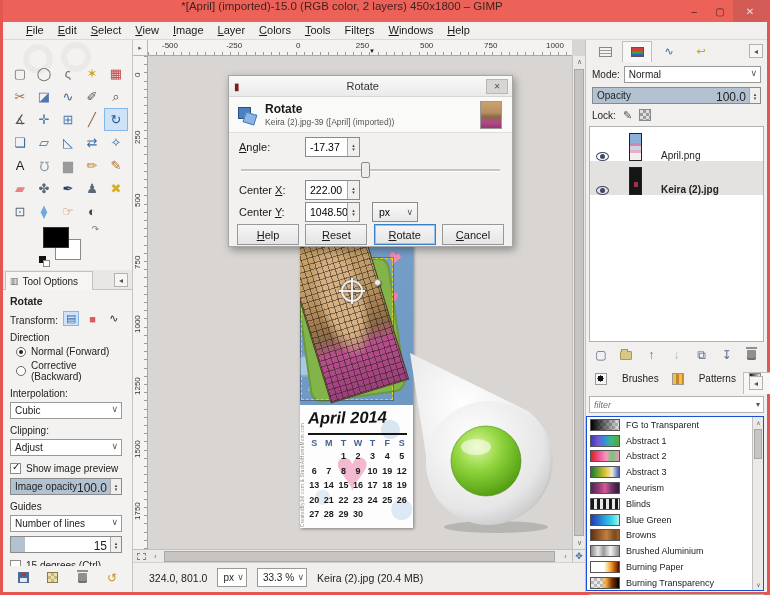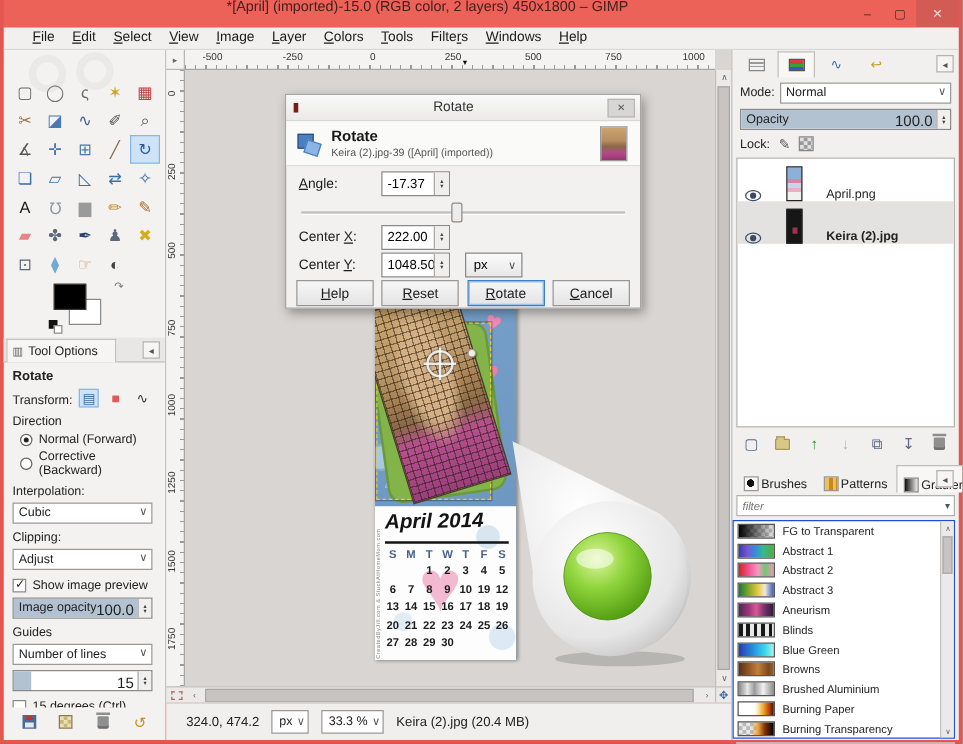--- a/index.html
+++ b/index.html
@@ -145,21 +145,21 @@
 .lrow{height:34px;display:flex;align-items:flex-end;gap:6px;padding-left:6px}
 .lrow.active{background:#e3e2e1;font-weight:bold}
 .lrow .lname{font-size:10px}
 .lthumbwrap{width:40px;display:flex;justify-content:center}
 .thumb-april{width:13px;height:28px;border:1px solid #222;background:linear-gradient(180deg,#8cb0d8 0 35%,#d884a8 35% 48%,#c6d6e6 48% 62%,#e8b0c4 62% 75%,#f0f0ee 75%)}
 .thumb-keira{width:13px;height:28px;border:1px solid #222;background:#161616;position:relative}
 .thumb-keira::after{content:"";position:absolute;left:4px;top:14px;width:4px;height:5px;background:#a03050}
 .lbtnrow{position:absolute;left:5px;top:306px;right:5px;height:18px;display:flex;justify-content:space-between;align-items:center}
 .lbtn{width:20px;height:17px;display:flex;align-items:center;justify-content:center;font-size:12px}
 .ntabs{position:absolute;left:3px;top:332px;height:22px;display:flex;gap:1px}
-.ntab{height:22px;display:flex;align-items:flex-end;gap:2px;padding:0 5px;border:1px solid transparent;font-size:10px}
+.ntab{height:22px;display:flex;align-items:flex-start;gap:15px;padding:0 5px;border:1px solid transparent;font-size:10px}
 .ntab.active{background:#f8f7f6;border:1px solid #c0beba;border-bottom:none}
 .filterrow{position:absolute;left:3px;top:356px;right:3px;height:17px;border:1px solid #b4b2b0;background:#fff;display:flex;align-items:center;position:absolute}
 .filterrow input{flex:1;border:none;outline:none;font-size:9px;font-style:italic;color:#333;padding:0 4px;font-family:"Liberation Sans",sans-serif;background:transparent}
 .filterrow::after{content:"▾";font-size:8px;color:#555;padding-right:3px}
 .gradlist{position:absolute;left:0;top:376px;right:3px;height:175px;background:#fff;border:1px solid #1d4ed8;overflow:hidden}
 .grow{height:15.8px;display:flex;align-items:center;gap:6px;padding-left:3px}
 .gsw{width:30px;height:12px;border:1px solid #555;flex:none}
 .gname{font-size:9px;white-space:nowrap}
 .gscroll{position:absolute;right:0;top:0;bottom:0;width:11px;background:#eceae8;border-left:1px solid #c2c0be;font-size:6px;color:#666}
 .gthumb{position:absolute;left:1px;right:1px;top:12px;height:30px;background:#c7c4c1;border:1px solid #aaa7a4}
@@ -552,21 +552,21 @@
       <span style="width:13px;text-align:center">‹</span>
       <span class="htrack">
           <span class="hthumb"></span>
         </span>
       <span style="width:13px;text-align:center">›</span>
     </div>
     <div class="navbtn">✥</div>
   </div>
 
   <div class="statusbar">
-    <span>324.0, 474.2</span>
+    <span>324.0, 801.0</span>
     <span class="scmb">
         <span>px</span>
       </span>
     <span class="scmb">
         <span>33.3 %</span>
       </span>
     <span>Keira (2).jpg (20.4 MB)</span>
   </div>
 
   <div class="rightdock">

